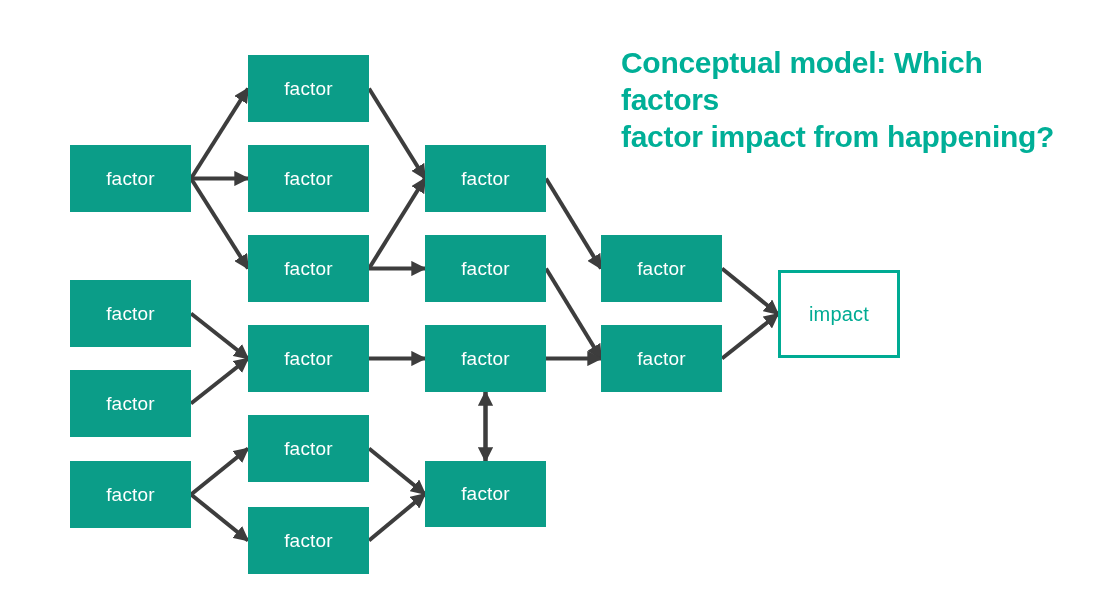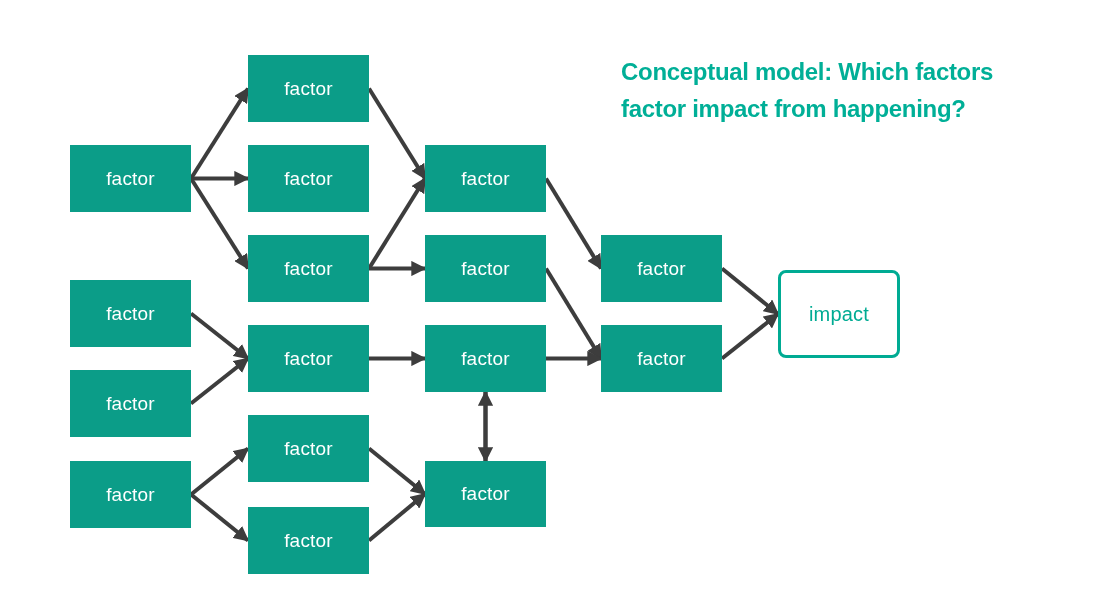--- a/index.html
+++ b/index.html
@@ -49,23 +49,23 @@
   }
   .node.impact {
     background: var(--impact-fill, #ffffff);
     border: 3px solid var(--impact-border, #00ab93);
     color: var(--impact-text, #00ab93);
     font-size: 20px;
   }
   .title {
     position: absolute;
     left: 621px;
-    top: 53px;
+    top: 44px;
     width: 440px;
-    font-size: 24px;
+    font-size: 30px;
     line-height: 37px;
     font-weight: bold;
     letter-spacing: -0.3px;
     color: var(--title-color, #00af97);
     z-index: 3;
   }
 </style>
 </head>
 <body>
 
@@ -109,21 +109,21 @@
       <div class="node factor" style="left: 248px; top: 235px; width: 121px; height: 67px;">factor</div>
       <div class="node factor" style="left: 248px; top: 325px; width: 121px; height: 67px;">factor</div>
       <div class="node factor" style="left: 248px; top: 415px; width: 121px; height: 67px;">factor</div>
       <div class="node factor" style="left: 248px; top: 507px; width: 121px; height: 67px;">factor</div>
       <div class="node factor" style="left: 425px; top: 145px; width: 121px; height: 67px;">factor</div>
       <div class="node factor" style="left: 425px; top: 235px; width: 121px; height: 67px;">factor</div>
       <div class="node factor" style="left: 425px; top: 325px; width: 121px; height: 67px;">factor</div>
       <div class="node factor" style="left: 425px; top: 461px; width: 121px; height: 66px;">factor</div>
       <div class="node factor" style="left: 601px; top: 235px; width: 121px; height: 67px;">factor</div>
       <div class="node factor" style="left: 601px; top: 325px; width: 121px; height: 67px;">factor</div>
-      <div class="node impact" style="left: 778px; top: 270px; width: 122px; height: 88px; border-radius: 8px;">impact</div>
+      <div class="node impact" style="left: 778px; top: 270px; width: 122px; height: 88px;">impact</div>
     </div>
 
   <div class="title">
     <div>Conceptual model: Which factors</div>
     <div>factor impact from happening?</div>
   </div>
 
 </div>
 
 </body></html>

